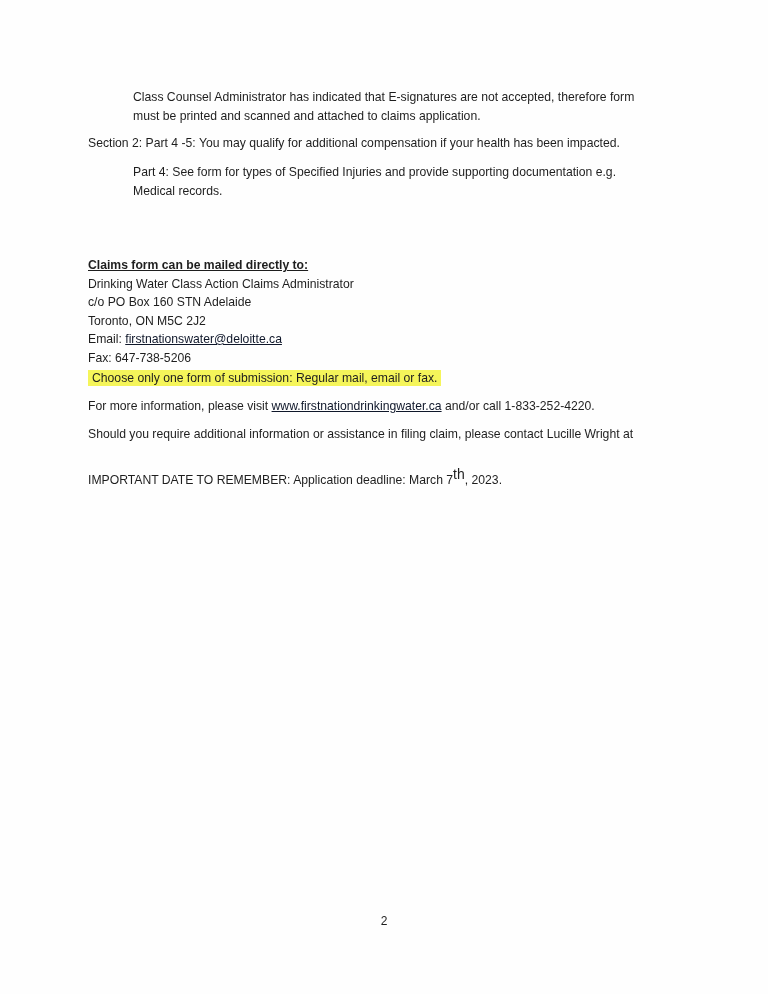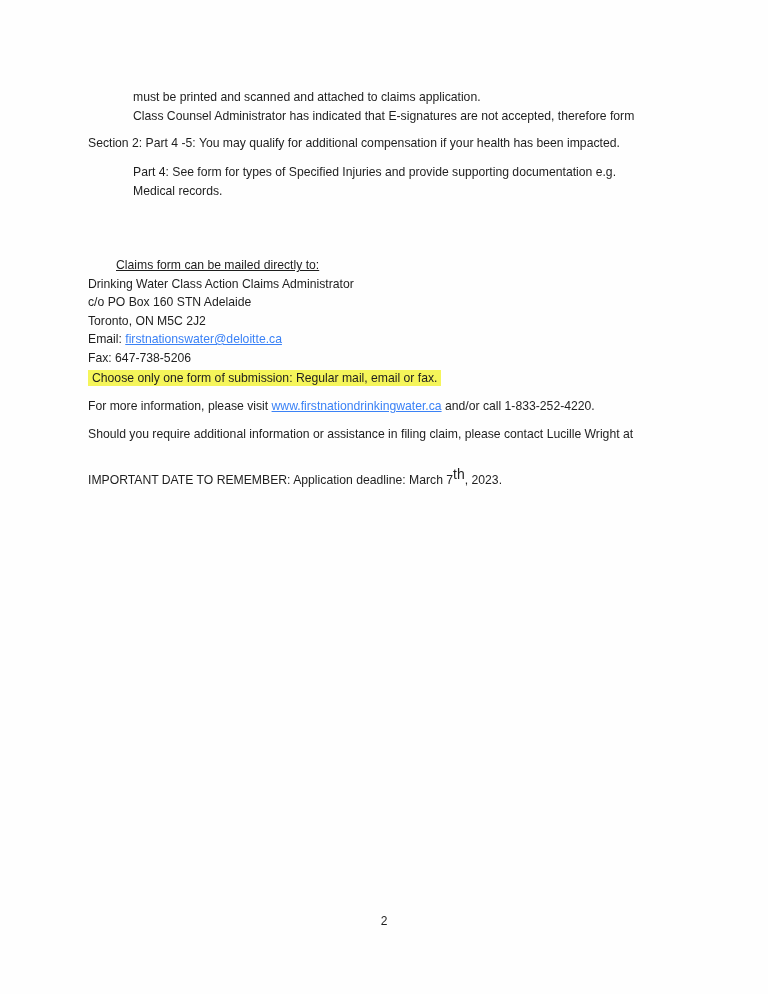--- a/index.html
+++ b/index.html
@@ -21,49 +21,48 @@
       position: absolute;
       left: 0; top: 0;
       width: 768px;
       height: 994px;
       background: #fefefe;
     }
     .block { position: absolute; left: 88px; width: 600px; }
     .indent { left: 133px; width: 545px; }
     p { margin: 0; }
     a.link {
-      color: #3b82f6;
+      color: #0f172a;
       text-decoration: underline;
     }
     .heading-u {
-      font-weight: normal;
+      font-weight: bold;
       text-decoration: underline;
-      margin-left: 28px;
     }
     .highlight {
       background: #f5f55a;
       padding: 1px 4px;
     }
     sup { font-size: 14px; line-height: 0; }
     .page-number {
       position: absolute;
       left: 0; width: 768px;
       top: 912px;
       text-align: center;
       font-size: 12px;
     }
   </style>
 </head>
 <body>
 
 <div class="page">
 
   <div class="block indent" style="top:88px;">
+    <p>Class Counsel Administrator has indicated that E-signatures are not accepted, therefore form</p>
     <p>must be printed and scanned and attached to claims application.</p>
-    <p>Class Counsel Administrator has indicated that E-signatures are not accepted, therefore form</p>
   </div>
 
   <div class="block" style="top:134px;">
     <p>Section 2:  Part 4 -5:  You may qualify for additional compensation if your health has been impacted.</p>
   </div>
 
   <div class="block indent" style="top:163px;">
     <p>Part 4:   See form for types of Specified Injuries and provide supporting documentation e.g.</p>
     <p>Medical records.</p>
   </div>

